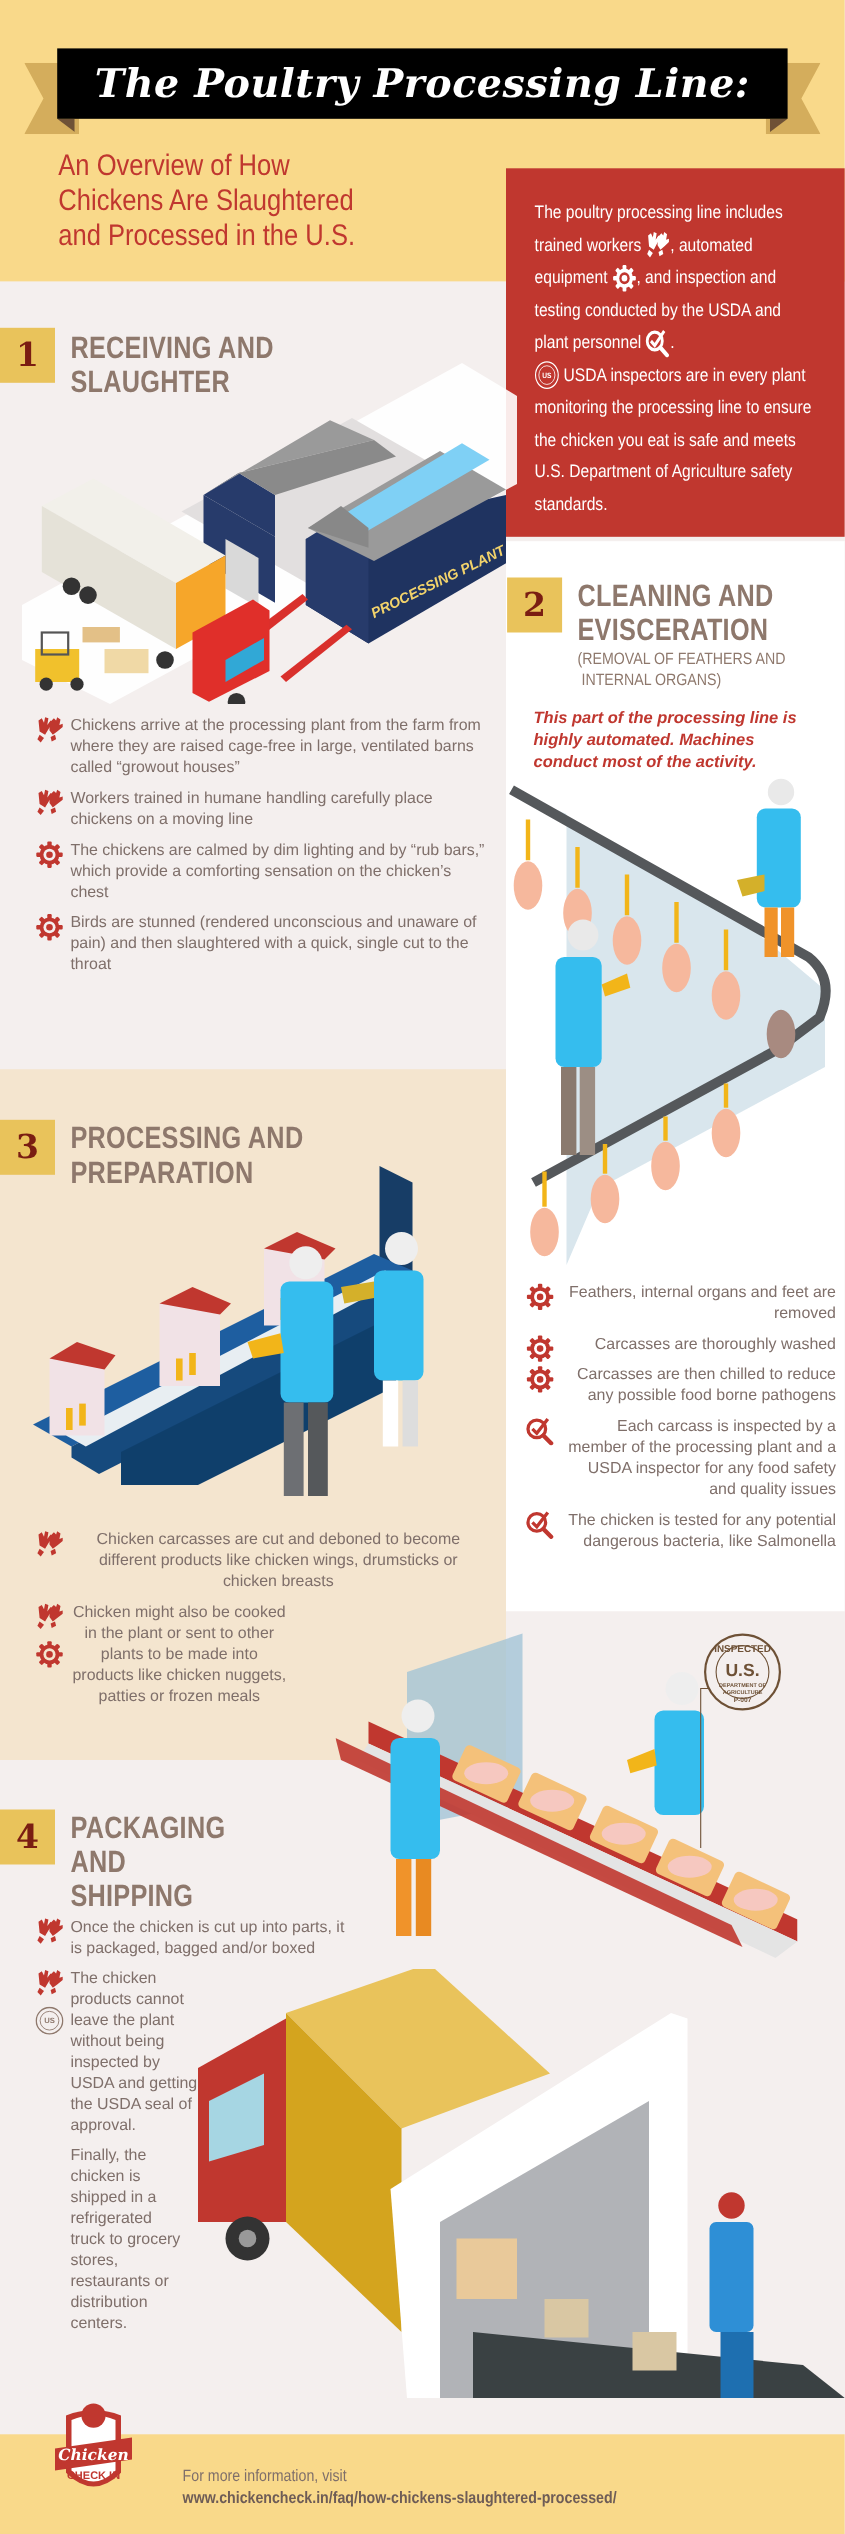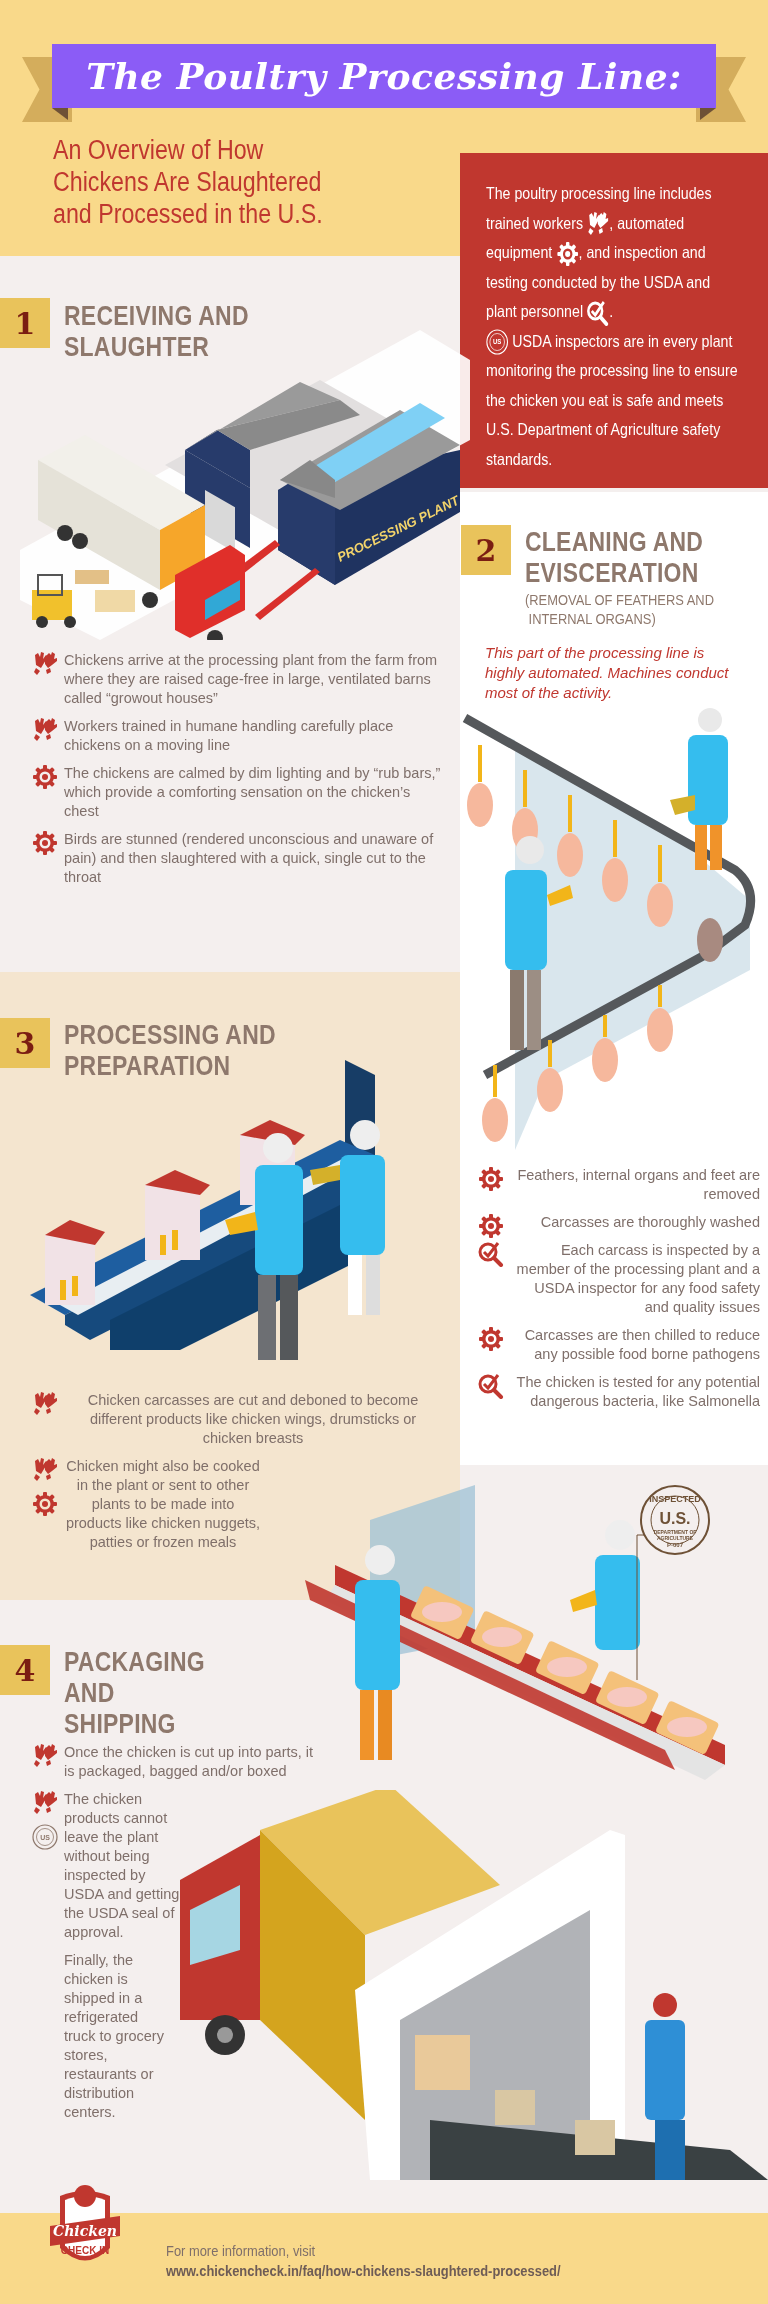--- a/index.html
+++ b/index.html
@@ -7,42 +7,42 @@
   .abs { position: absolute; }
 
   
   .header { left: 0; top: 0; width: 768px; height: 256px; background: #f9d98a; }
   .ribbon-tail { top: 57px; width: 50px; height: 65px; background: #d4ad5c; }
   .ribbon-tail.left { left: 22px; clip-path: polygon(0 0, 100% 0, 100% 100%, 0 100%, 35% 50%); }
   .ribbon-tail.right { right: 22px; clip-path: polygon(0 0, 100% 0, 65% 50%, 100% 100%, 0 100%); }
   .ribbon-fold { top: 108px; width: 16px; height: 12px; background: #6e5136; }
   .ribbon-fold.left { left: 52px; clip-path: polygon(0 0, 100% 0, 100% 100%); }
   .ribbon-fold.right { right: 52px; clip-path: polygon(0 0, 100% 0, 0 100%); }
-  .ribbon { left: 52px; top: 44px; width: 664px; height: 64px; background: #8b5cf6; display: flex; align-items: center; justify-content: center; }
+  .ribbon { left: 52px; top: 44px; width: 664px; height: 64px; background: #000000; display: flex; align-items: center; justify-content: center; }
   .ribbon-title { color: #fff; font-family: "DejaVu Serif", serif; font-style: italic; font-weight: bold; font-size: 36px; letter-spacing: 0.5px; }
   .subtitle { left: 53px; top: 134px; width: 360px; color: #c0372f; font-family: "Liberation Sans", sans-serif; font-size: 27px; line-height: 32px; transform: scaleX(0.86); transform-origin: left top; }
 
   
   .intro { left: 460px; top: 153px; width: 308px; height: 335px; background: #c0372f; padding: 26px 24px 10px 26px; color: #fff; }
   .intro p { font-size: 16.5px; line-height: 29.5px; transform: scaleX(0.86); transform-origin: left top; width: 300px; }
   .intro .ico { display: inline-block; vertical-align: middle; width: 26px; height: 26px; }
 
   
   .s1-bg { left: 0; top: 256px; width: 460px; height: 716px; background: #f4efee; }
   .s2-bg { left: 460px; top: 492px; width: 308px; height: 973px; background: #fff; }
   .s3-bg { left: 0; top: 972px; width: 460px; height: 628px; background: #f4e5cf; }
   .s4-bg { left: 0; top: 1600px; width: 768px; height: 613px; background: #f4efee; }
   .s4r-bg { left: 460px; top: 1465px; width: 308px; height: 135px; background: #f4efee; }
   .footer { left: 0; top: 2213px; width: 768px; height: 91px; background: #f9d98a; }
 
   
   .num { width: 50px; height: 50px; background: #e9c35b; color: #7a1d12; font-family: "DejaVu Serif", serif; font-weight: bold; font-size: 30px; display: flex; align-items: center; justify-content: center; }
   .sec-title { color: #8e786c; font-weight: bold; font-size: 28px; line-height: 31px; transform: scaleX(0.82); transform-origin: left top; letter-spacing: 0.3px; }
   .sec-sub { color: #8e786c; font-size: 15px; line-height: 19px; transform: scaleX(0.86); transform-origin: left top; }
-  .note { color: #c0372f; font-style: italic; font-size: 15px; line-height: 20px; }
+  .note { color: #c0372f; font-style: italic; font-size: 15px; line-height: 20px; font-weight: bold; }
 
   
   .bullets { list-style: none; }
   .bullets li { position: relative; padding-left: 32px; color: #7f6f6a; font-size: 14.5px; line-height: 19px; margin-bottom: 9px; }
   .bullets li .bico { position: absolute; left: 0; top: 0; width: 26px; height: 26px; }
   .bullets li .bico2 { position: absolute; left: 0; top: 34px; width: 26px; height: 26px; }
 
   
   .illus svg { display: block; }
 
@@ -240,26 +240,26 @@
   </svg>
 </div>
 
 <ul class="abs bullets" style="left:478px;top:1166px;width:282px;text-align:right;">
   <li><svg class="bico" style="color:#c0372f;--hole:#fff">
         <use href="#gear"></use>
       </svg><span>Feathers, internal organs and feet are removed</span></li>
   <li><svg class="bico" style="color:#c0372f;--hole:#fff">
         <use href="#gear"></use>
       </svg><span>Carcasses are thoroughly washed</span></li>
+  <li><svg class="bico" style="color:#c0372f;--hole:#fff">
+        <use href="#gear"></use>
+      </svg><span>Carcasses are then chilled to reduce any possible food borne pathogens</span></li>
   <li><svg class="bico" style="color:#c0372f">
         <use href="#magcheck"></use>
       </svg><span>Each carcass is inspected by a member of the processing plant and a USDA inspector for any food safety and quality issues</span></li>
-  <li><svg class="bico" style="color:#c0372f;--hole:#fff">
-        <use href="#gear"></use>
-      </svg><span>Carcasses are then chilled to reduce any possible food borne pathogens</span></li>
   <li><svg class="bico" style="color:#c0372f">
         <use href="#magcheck"></use>
       </svg><span>The chicken is tested for any potential dangerous bacteria, like Salmonella</span></li>
 </ul>
 
 <div class="abs num" style="left:0;top:1018px;">3</div>
 <div class="abs sec-title" style="left:64px;top:1019px;">
   <div>PROCESSING AND</div>
   <div>PREPARATION</div>
 </div>

